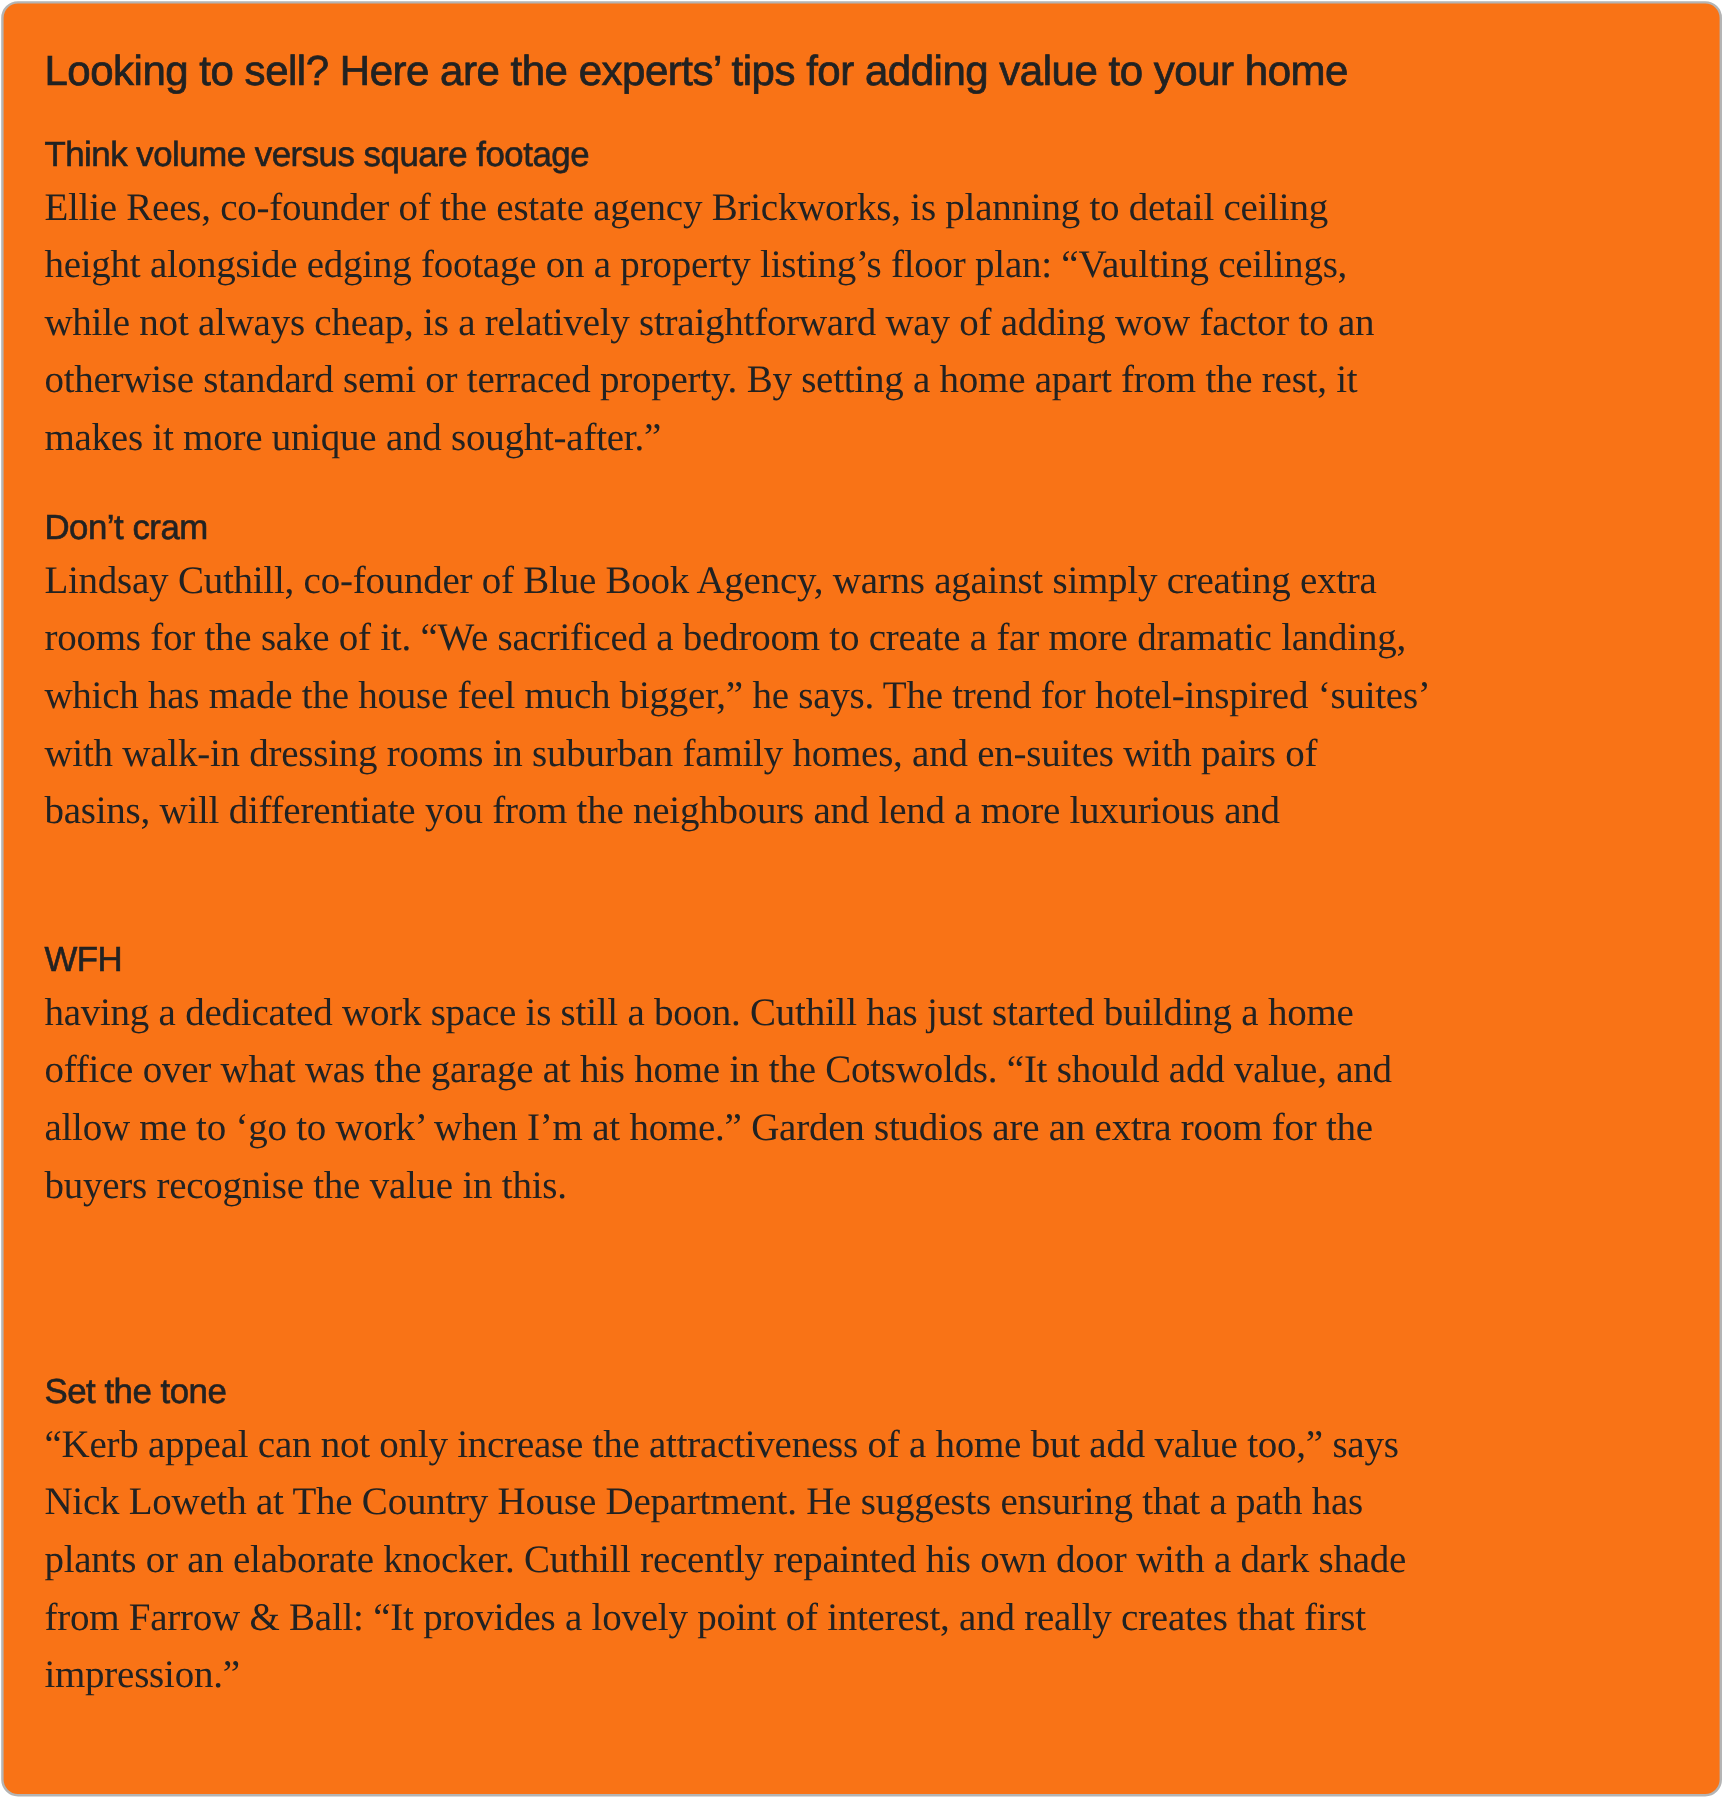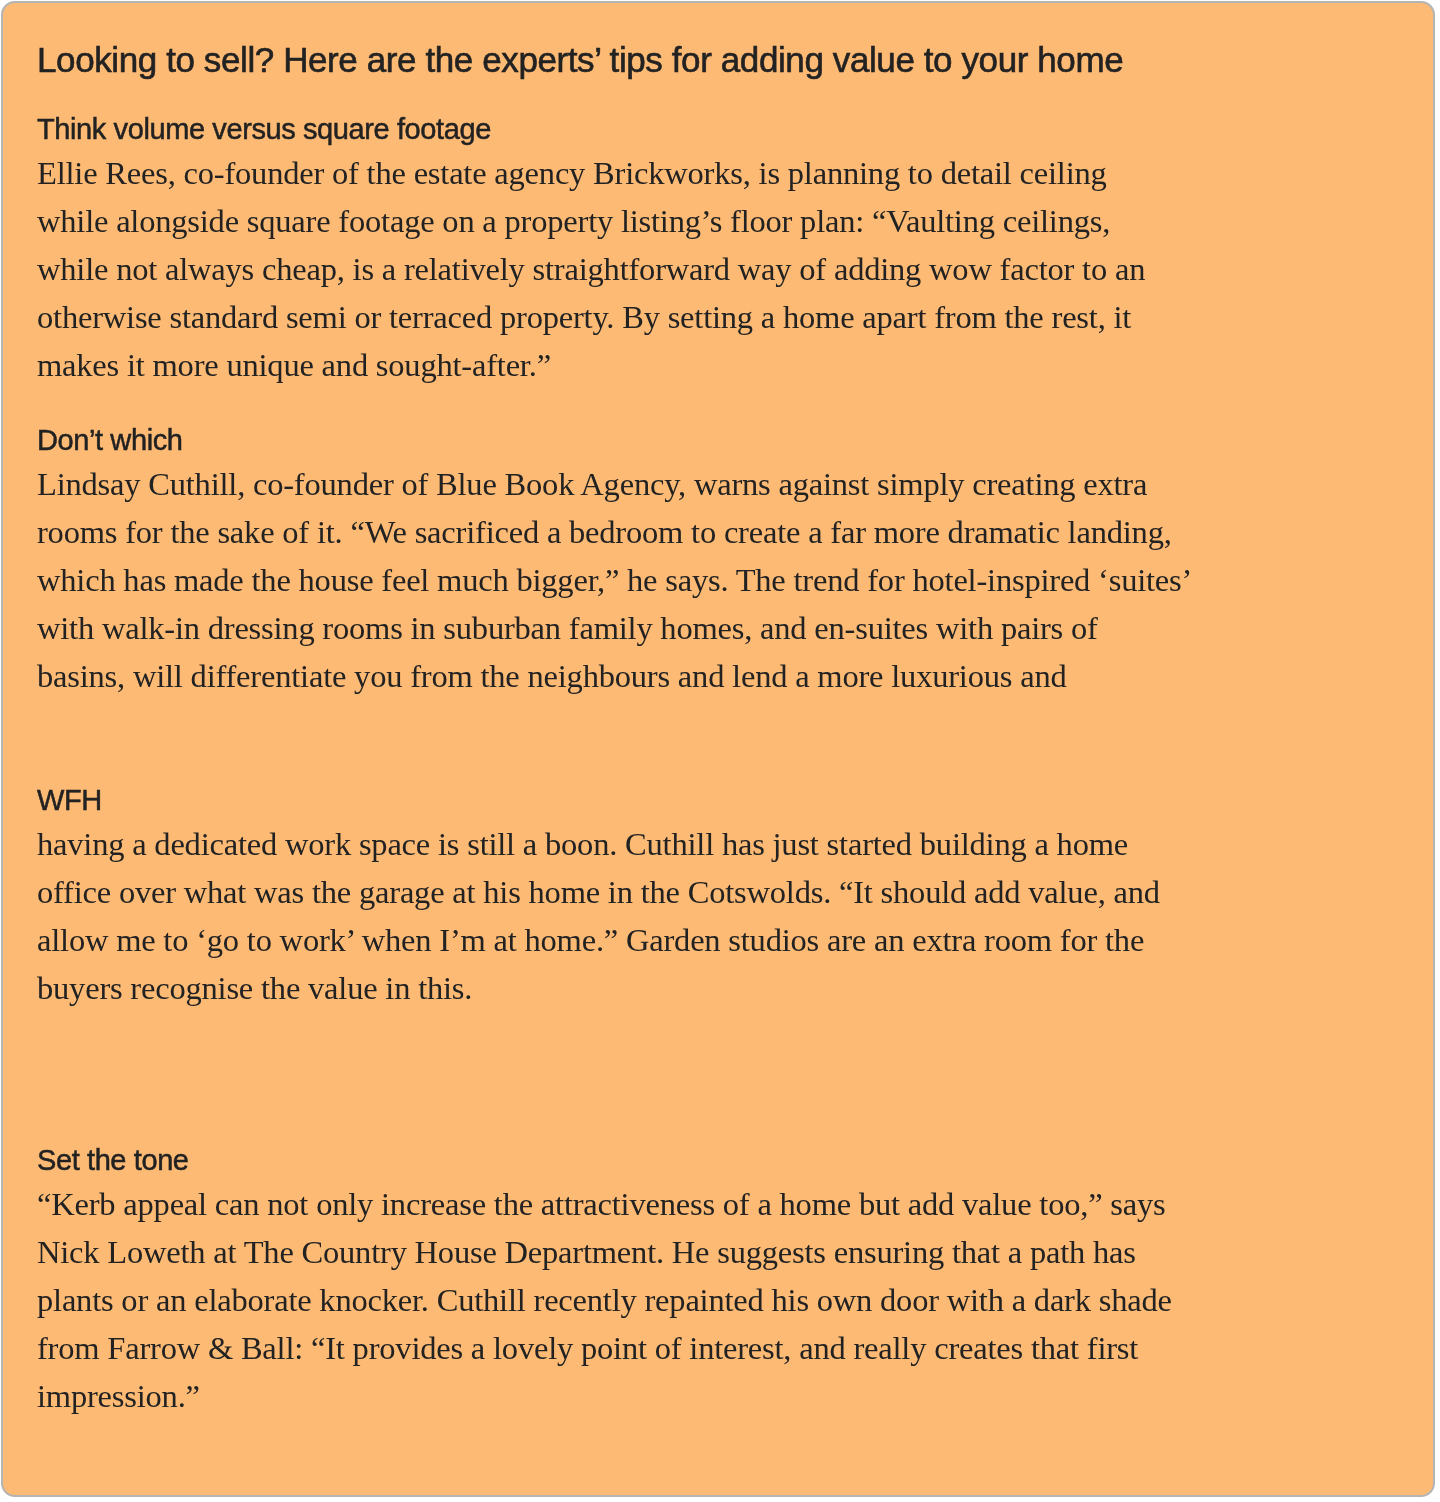--- a/index.html
+++ b/index.html
@@ -14,21 +14,21 @@
     }
     .card {
       position: absolute;
       left: 1px;
       top: 1px;
       width: 1434px;
       height: 1496px;
       border: 2px solid #b4b4b4;
       border-radius: 14px;
       box-sizing: border-box;
-      background: #fdba74;
+      background: #f97316;
     }
     .content {
       position: absolute;
       left: 34px;
       top: 0;
       right: 20px;
       color: #222222;
     }
     .title {
       font-family: "Liberation Sans", sans-serif;
@@ -76,29 +76,29 @@
 
 <div class="card">
   <div class="content">
 
     <h1 class="title">Looking to sell? Here are the experts’ tips for adding value to your home</h1>
 
     <div class="section" style="top:106px;">
       <h2 class="section-heading">Think volume versus square footage</h2>
       <p class="section-body">
         <span class="line">Ellie Rees, co-founder of the estate agency Brickworks, is planning to detail ceiling</span>
-        <span class="line">while alongside square footage on a property listing’s floor plan: “Vaulting ceilings,</span>
+        <span class="line">height alongside edging footage on a property listing’s floor plan: “Vaulting ceilings,</span>
         <span class="line">while not always cheap, is a relatively straightforward way of adding wow factor to an</span>
         <span class="line">otherwise standard semi or terraced property. By setting a home apart from the rest, it</span>
         <span class="line">makes it more unique and sought-after.”</span>
       </p>
     </div>
 
     <div class="section" style="top:417px;">
-      <h2 class="section-heading">Don’t which</h2>
+      <h2 class="section-heading">Don’t cram</h2>
       <p class="section-body">
         <span class="line">Lindsay Cuthill, co-founder of Blue Book Agency, warns against simply creating extra</span>
         <span class="line">rooms for the sake of it. “We sacrificed a bedroom to create a far more dramatic landing,</span>
         <span class="line">which has made the house feel much bigger,” he says. The trend for hotel-inspired ‘suites’</span>
         <span class="line">with walk-in dressing rooms in suburban family homes, and en-suites with pairs of</span>
         <span class="line">basins, will differentiate you from the neighbours and lend a more luxurious and</span>
       </p>
     </div>
 
     <div class="section" style="top:777px;">

